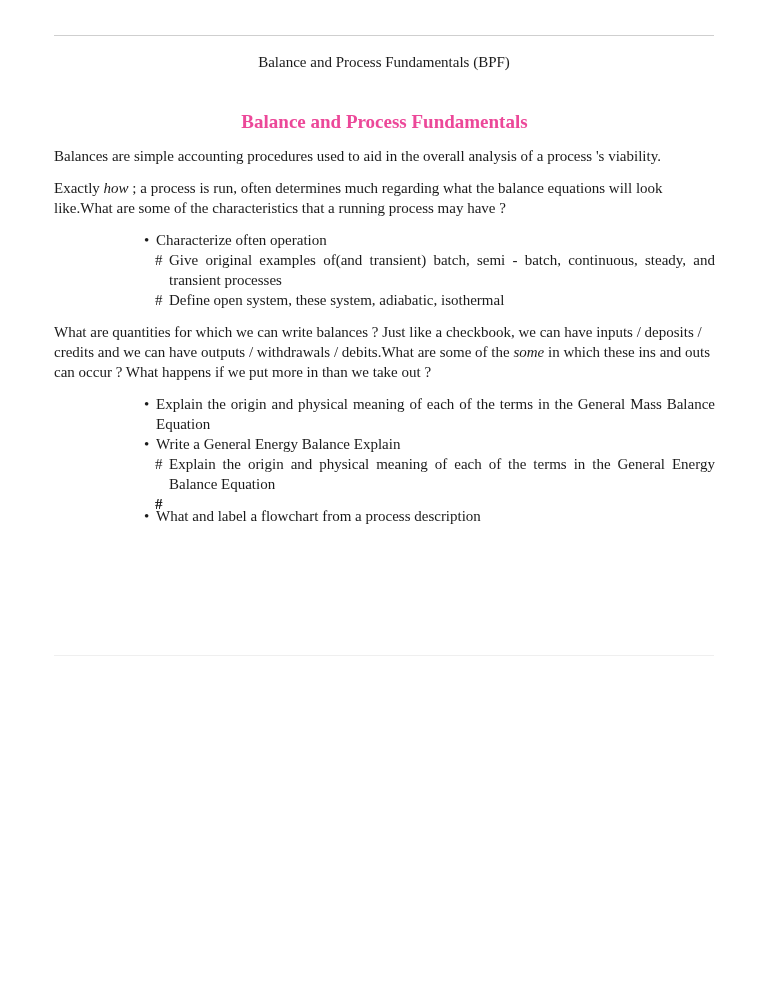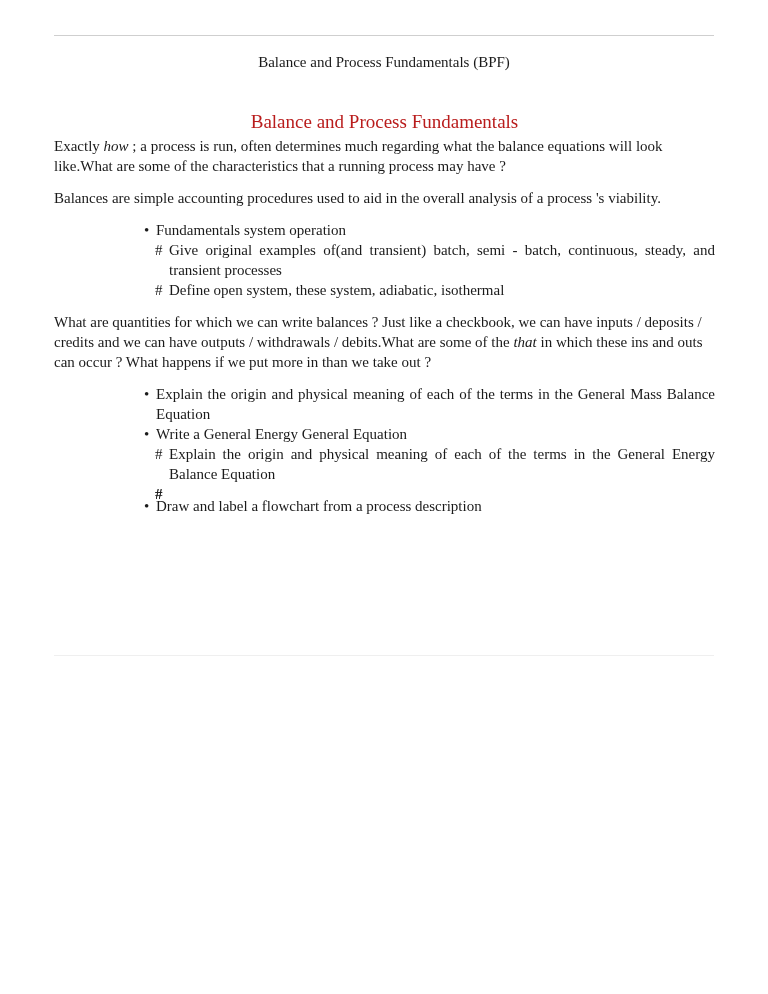--- a/index.html
+++ b/index.html
@@ -41,26 +41,26 @@
       font-size: 15px;
       line-height: 20px;
     }
     .content {
       position: absolute;
       left: 54px;
       top: 110px;
       width: 661px;
     }
     h1.title {
-      margin: 0 0 2px 0;
+      margin: 0 0 12px 0;
       text-align: center;
       font-size: 19px;
       line-height: 24px;
-      font-weight: normal;
-      color: #b91c1c;
+      font-weight: bold;
+      color: #ec4899;
     }
     p.para {
       margin: 0 0 12px 0;
       text-align: left;
     }
     p.para em {
       font-style: italic;
     }
     ul.outline {
       list-style: none;
@@ -91,39 +91,39 @@
 </head>
 <body>
 
 <div class="rule-top"></div>
 
 <div class="doc-header">Balance and Process Fundamentals (BPF)</div>
 
 <div class="content">
   <h1 class="title">Balance and Process Fundamentals</h1>
 
+  <p class="para">Balances are simple accounting procedures used to aid in the overall analysis of a process 's viability.</p>
+
   <p class="para"><span>Exactly </span><em>how</em><span> ; a process is run, often determines much regarding what the balance equations will look like.What are some of the characteristics that a running process may have ?</span></p>
 
-  <p class="para">Balances are simple accounting procedures used to aid in the overall analysis of a process 's viability.</p>
-
   <ul class="outline">
-    <li class="lvl1"><span class="marker">•</span><span>Fundamentals system operation</span></li>
+    <li class="lvl1"><span class="marker">•</span><span>Characterize often operation</span></li>
     <li class="lvl2"><span class="marker">#</span><span>Give original examples of(and transient) batch, semi - batch, continuous, steady, and transient processes</span></li>
     <li class="lvl2"><span class="marker">#</span><span>Define open system, these system, adiabatic, isothermal</span></li>
   </ul>
 
-  <p class="para"><span>What are quantities for which we can write balances ? Just like a checkbook, we can have inputs / deposits / credits and we can have outputs / withdrawals / debits.What are some of the </span><em>that</em><span> in which these ins and outs can occur ? What happens if we put more in than we take out ?</span></p>
+  <p class="para"><span>What are quantities for which we can write balances ? Just like a checkbook, we can have inputs / deposits / credits and we can have outputs / withdrawals / debits.What are some of the </span><em>some</em><span> in which these ins and outs can occur ? What happens if we put more in than we take out ?</span></p>
 
   <ul class="outline">
     <li class="lvl1"><span class="marker">•</span><span>Explain the origin and physical meaning of each of the terms in the General Mass Balance Equation</span></li>
-    <li class="lvl1"><span class="marker">•</span><span>Write a General Energy General Equation</span></li>
+    <li class="lvl1"><span class="marker">•</span><span>Write a General Energy Balance Explain</span></li>
     <li class="lvl2"><span class="marker">#</span><span>Explain the origin and physical meaning of each of the terms in the General Energy Balance Equation</span></li>
     <li class="lvl2"><span class="marker">#</span></li>
     <li class="lvl2"><span class="marker">#</span></li>
   </ul>
 
 
   <ul class="outline">
-    <li class="lvl1"><span class="marker">•</span><span>Draw and label a flowchart from a process description</span></li>
+    <li class="lvl1"><span class="marker">•</span><span>What and label a flowchart from a process description</span></li>
   </ul>
 </div>
 
 <div class="rule-bottom"></div>
 
 </body></html>

